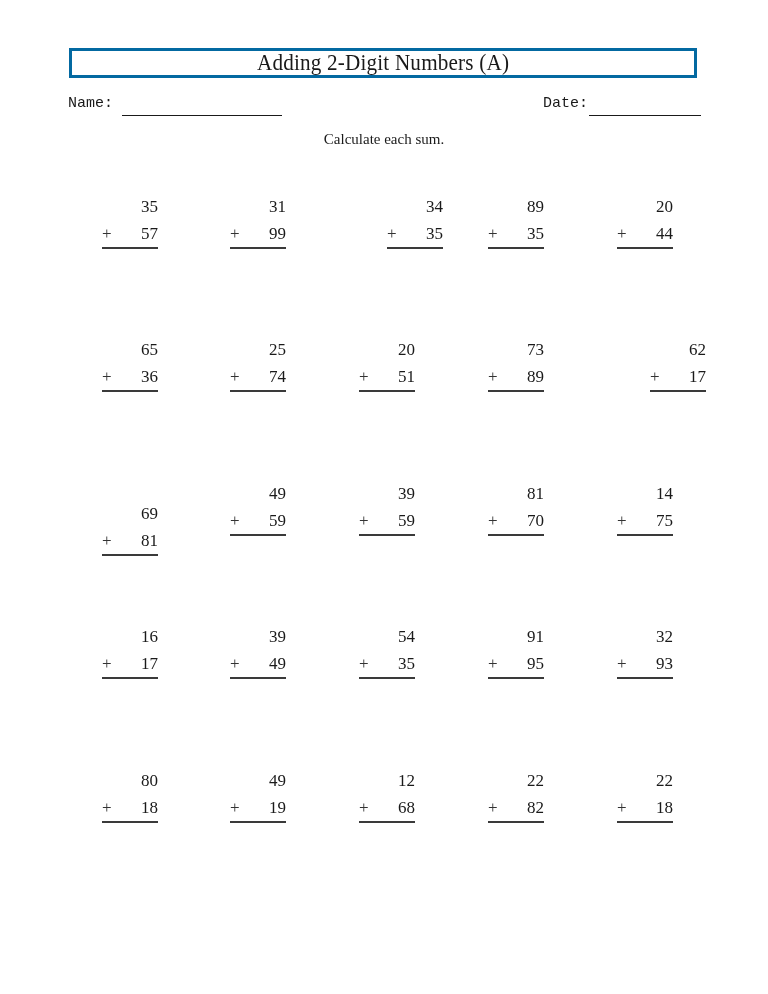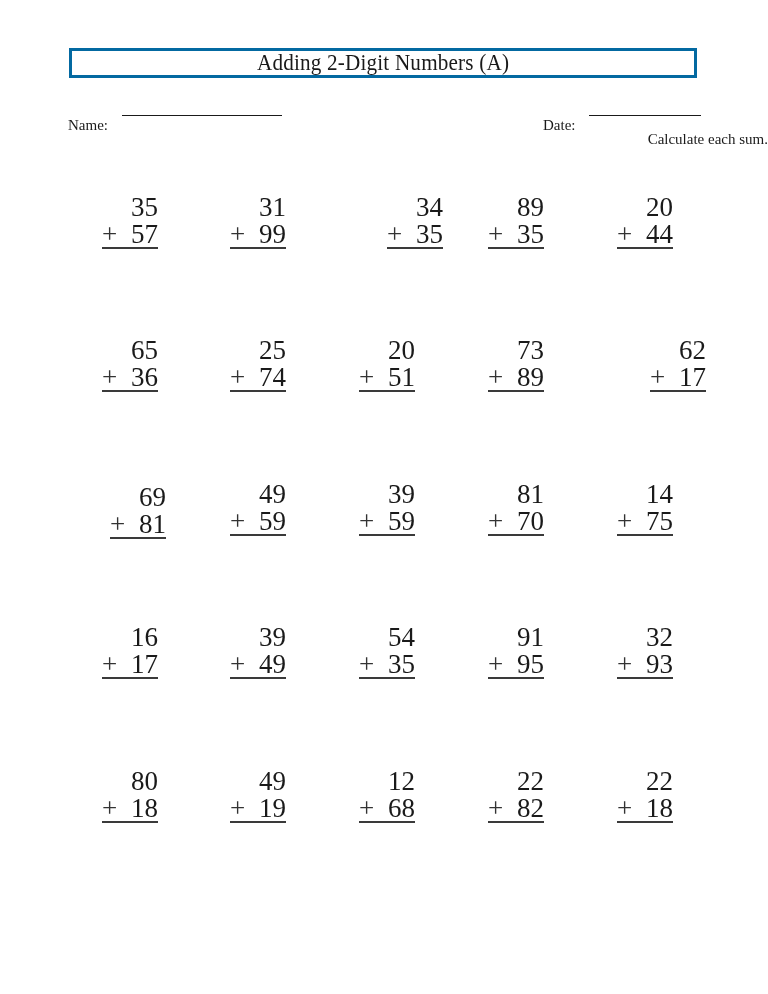--- a/index.html
+++ b/index.html
@@ -37,47 +37,46 @@
     .name-row {
       position: absolute;
       left: 68px;
       top: 93px;
       width: 634px;
       height: 24px;
     }
     .field-label {
       position: absolute;
       top: 2px;
-      font-family: Liberation Serif, serif;
+      font-family: Liberation Mono, monospace;
       font-size: 15px;
       color: #1a1a1a;
-      margin-top: 22px;
     }
     .field-line {
       position: absolute;
       top: 22px;
       height: 0;
       border-bottom: 1px solid #1a1a1a;
     }
     .instructions {
       position: absolute;
       left: 0;
       width: 768px;
       top: 131px;
-      text-align: right;
+      text-align: center;
       font-family: "Liberation Serif", "DejaVu Serif", serif;
       font-size: 15px;
       color: #1a1a1a;
     }
     .problem {
       position: absolute;
       width: 56px;
       height: 56px;
       font-family: "Liberation Serif", "DejaVu Serif", serif;
-      font-size: 27px;
+      font-size: 17px;
       color: #1a1a1a;
     }
     .problem .top {
       position: absolute;
       right: 0;
       top: 0;
       line-height: 26px;
       text-align: right;
     }
     .problem .bottom {
@@ -197,21 +196,21 @@
       <div class="rule"></div>
     </div>
     <div class="problem" style="left: 650px; top: 337px;">
       <span class="top">62</span>
       <div class="bottom">
         <span class="plus">+</span>
         <span class="addend2">17</span>
       </div>
       <div class="rule"></div>
     </div>
-    <div class="problem" style="left: 102px; top: 484px; margin-left: 8px;">
+    <div class="problem" style="left: 102px; top: 501px;">
       <span class="top">69</span>
       <div class="bottom">
         <span class="plus">+</span>
         <span class="addend2">81</span>
       </div>
       <div class="rule"></div>
     </div>
     <div class="problem" style="left: 230px; top: 481px;">
       <span class="top">49</span>
       <div class="bottom">

